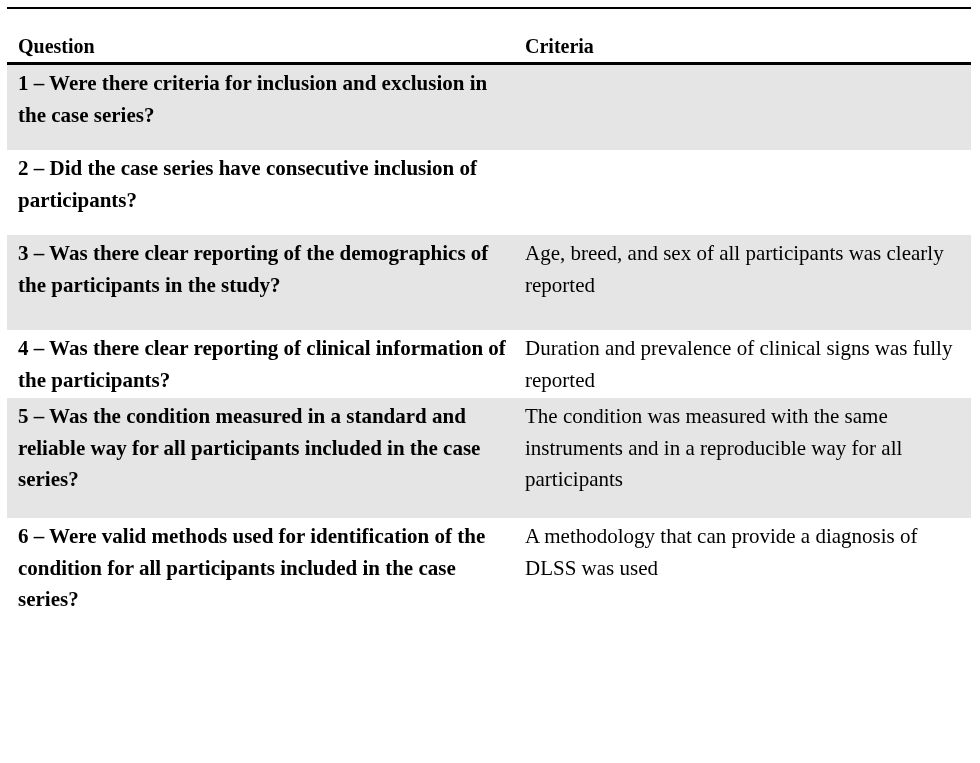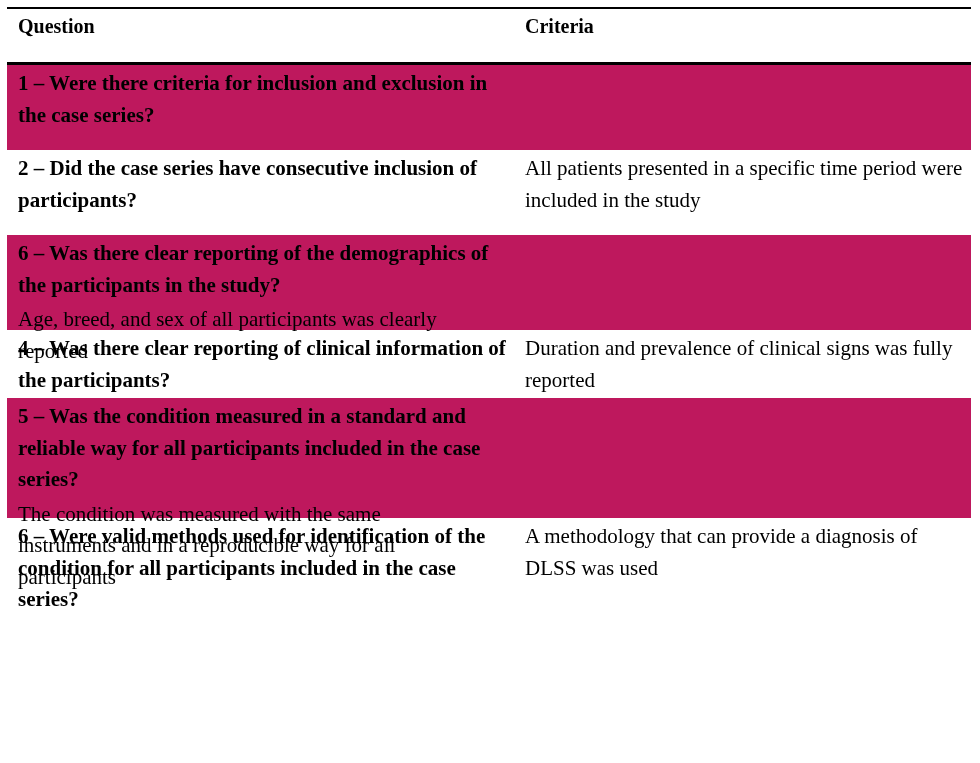--- a/index.html
+++ b/index.html
@@ -22,22 +22,23 @@
       width: 964px;
       border-top: 2px solid #000000;
     }
     .row {
       display: flex;
       box-sizing: border-box;
     }
     .row.header {
       height: 56px;
       border-bottom: 3px solid #000000;
+      align-items: flex-end;
     }
-    .row.shaded { background: #be185d; flex-direction: column; }
+    .row.shaded { background: #e5e5e5; }
     .cell {
       box-sizing: border-box;
       padding-top: 3px;
       font-size: 21px;
       line-height: 31.5px;
     }
     .cell.q {
       width: 507px;
       padding-left: 11px;
       padding-right: 8px;
@@ -62,25 +63,24 @@
     <div class="cell q">Question</div>
     <div class="cell c">Criteria</div>
   </div>
 
   <div class="row shaded" style="height:85px">
     <div class="cell q">1 – Were there criteria for inclusion and exclusion in the case series?</div>
   </div>
 
   <div class="row" style="height:85px">
     <div class="cell q">2 – Did the case series have consecutive inclusion of participants?</div>
-    <div class="cell c">All patients presented in a specific time period were included in the study</div>
   </div>
 
   <div class="row shaded" style="height:95px">
-    <div class="cell q">6 – Was there clear reporting of the demographics of the participants in the study?</div>
+    <div class="cell q">3 – Was there clear reporting of the demographics of the participants in the study?</div>
     <div class="cell c">Age, breed, and sex of all participants was clearly reported</div>
   </div>
 
   <div class="row" style="height:68px">
     <div class="cell q">4 – Was there clear reporting of clinical information of the participants?</div>
     <div class="cell c">Duration and prevalence of clinical signs was fully reported</div>
   </div>
 
   <div class="row shaded" style="height:120px">
     <div class="cell q">5 – Was the condition measured in a standard and reliable way for all participants included in the case series?</div>

